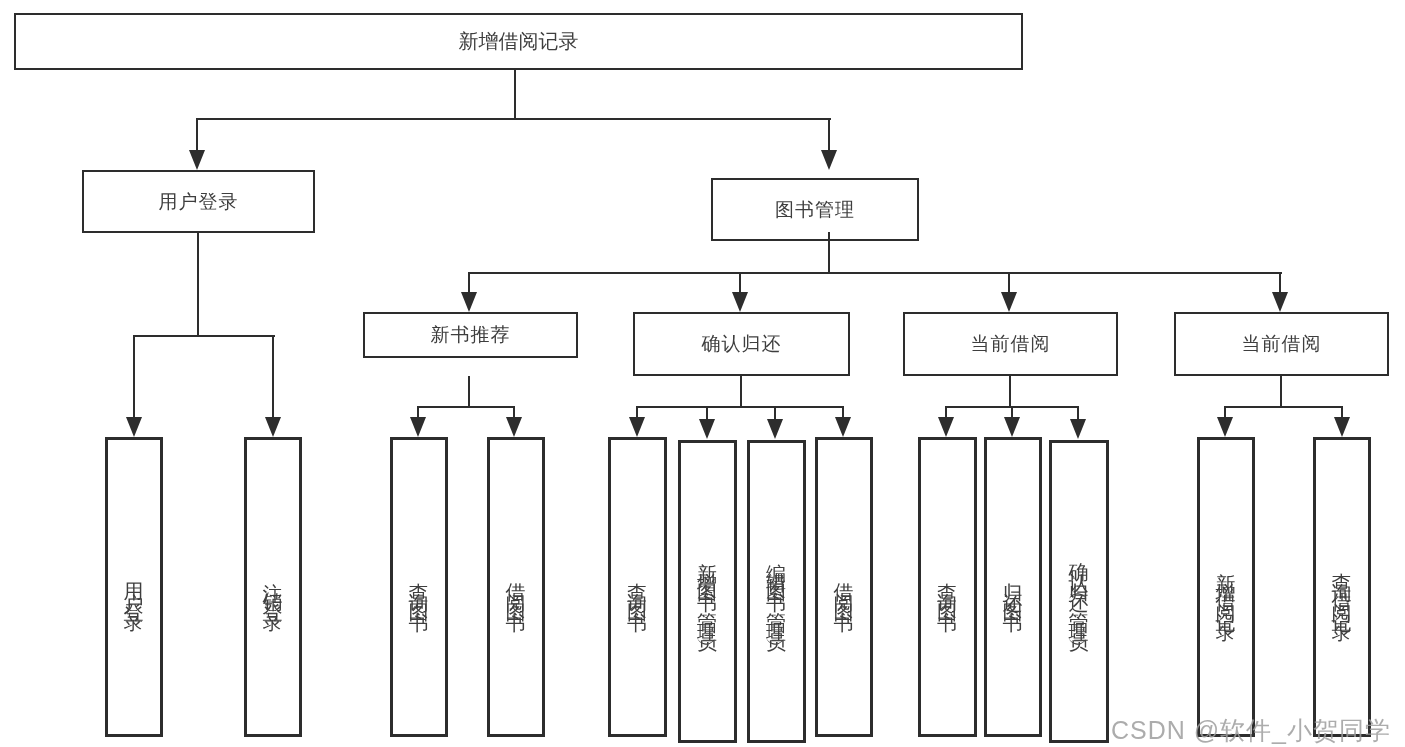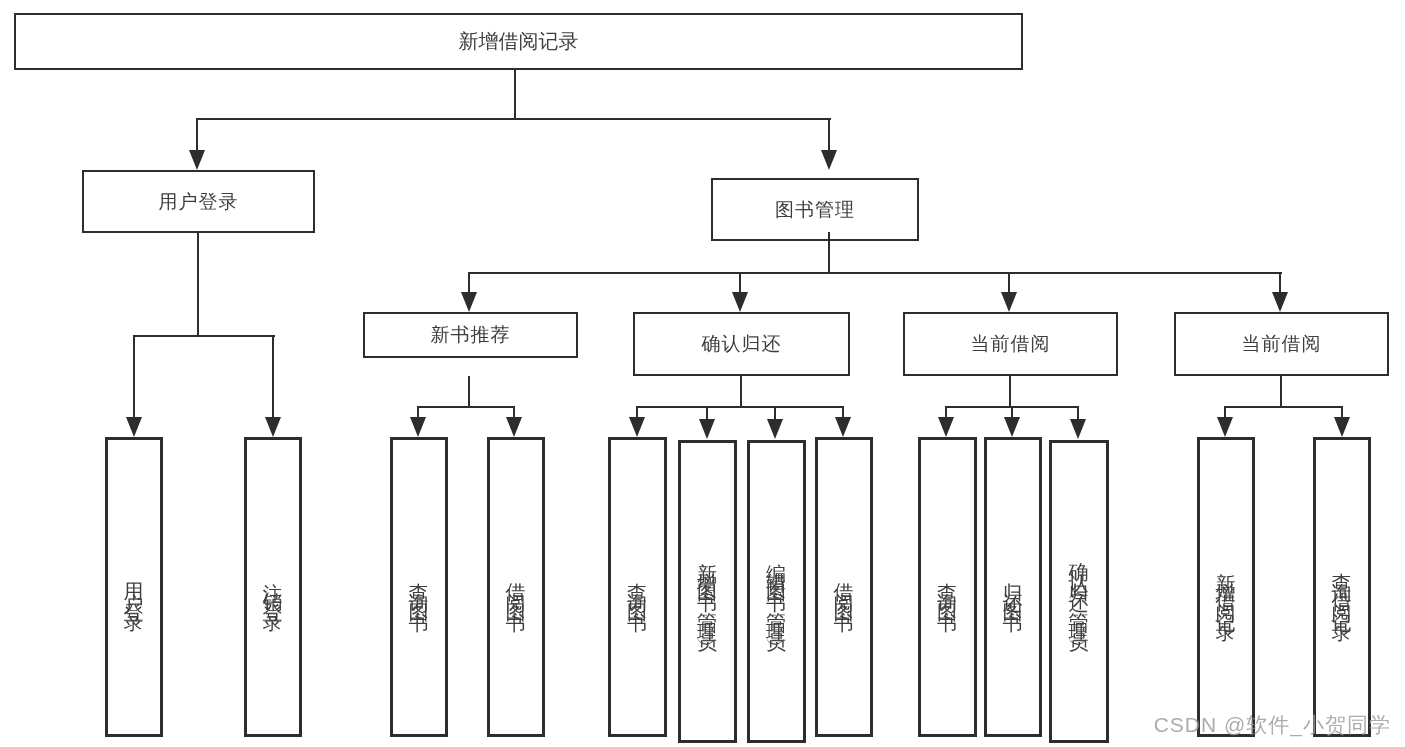--- a/index.html
+++ b/index.html
@@ -37,22 +37,22 @@
   .arrow{
     position:absolute;
     width:0;height:0;
     border-left:8px solid transparent;
     border-right:8px solid transparent;
     border-top:20px solid #2d2d2d;
   }
   .watermark{
     position:absolute;
     right:14px;
-    bottom:8px;
-    font-size:21px;
+    bottom:0;
+    font-size:25px;
     color:rgba(158,158,158,0.85);
     letter-spacing:1px;
     z-index:10;
   }
 </style>
 </head>
 <body>
 
 <div id="canvas">
 

